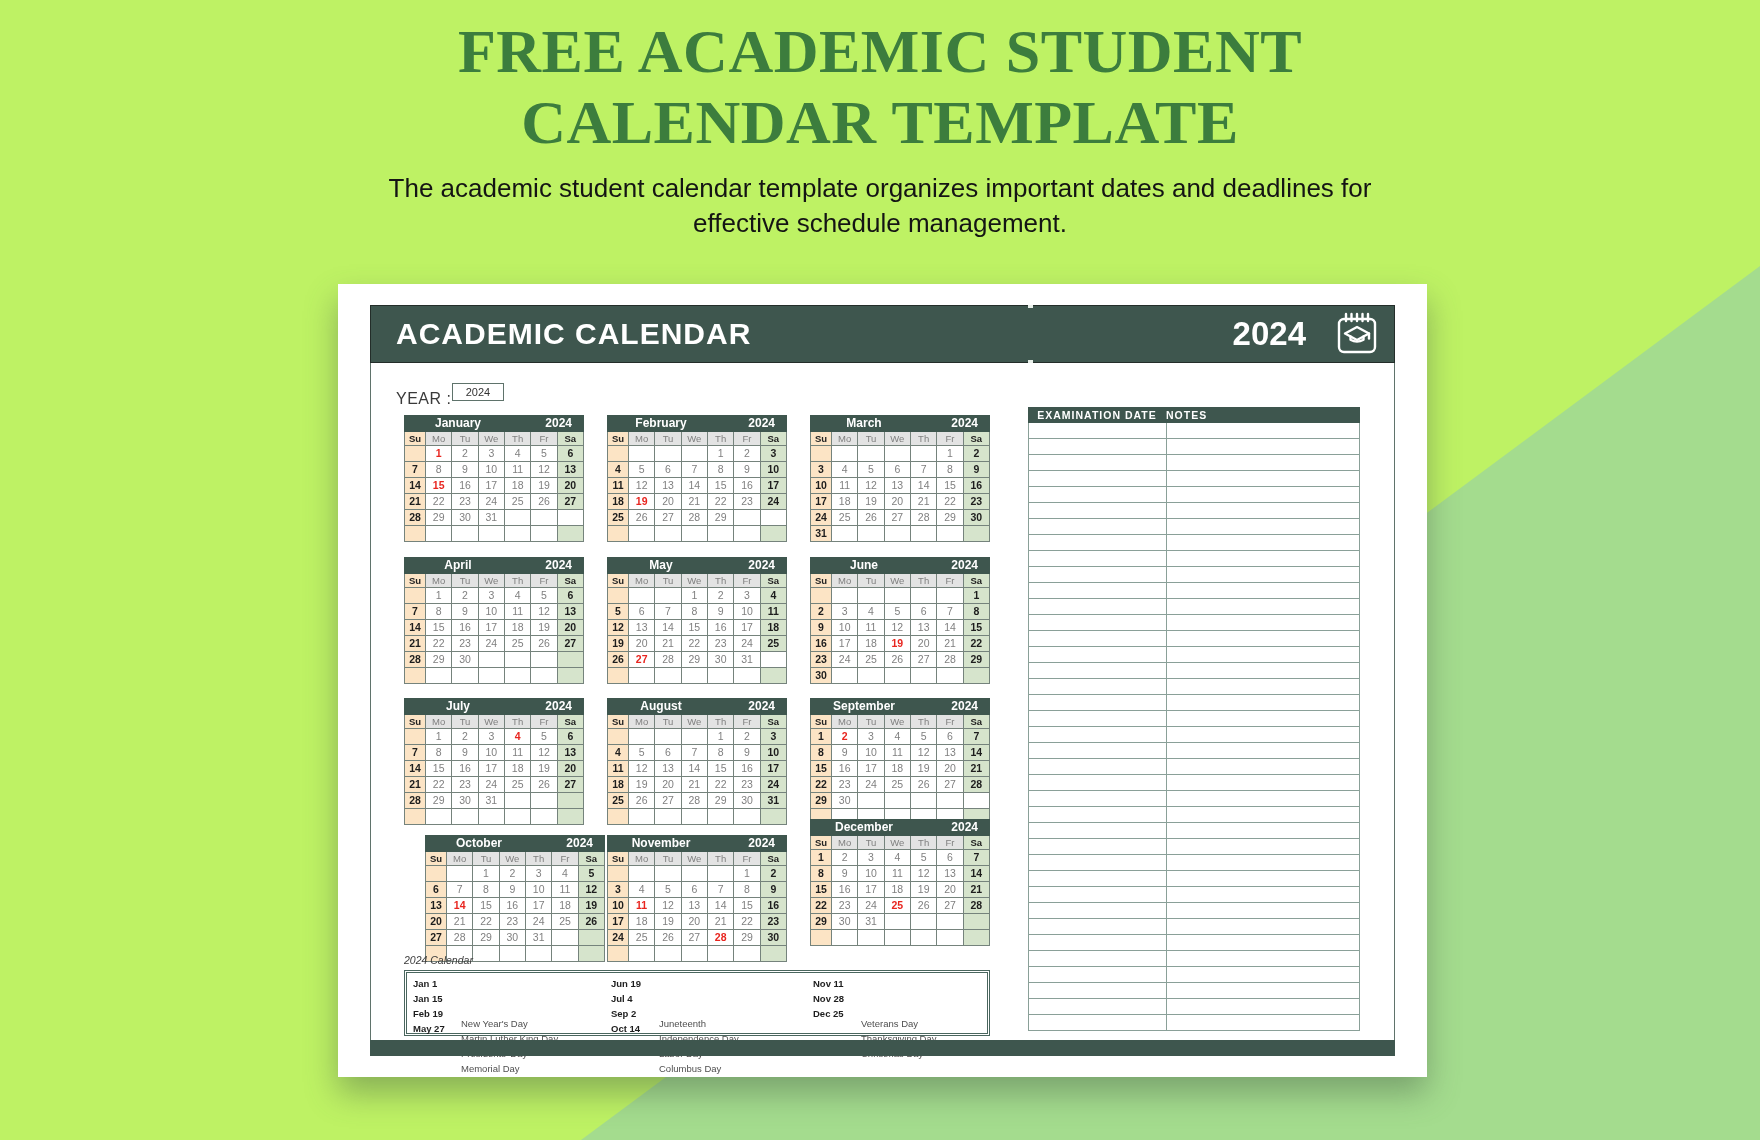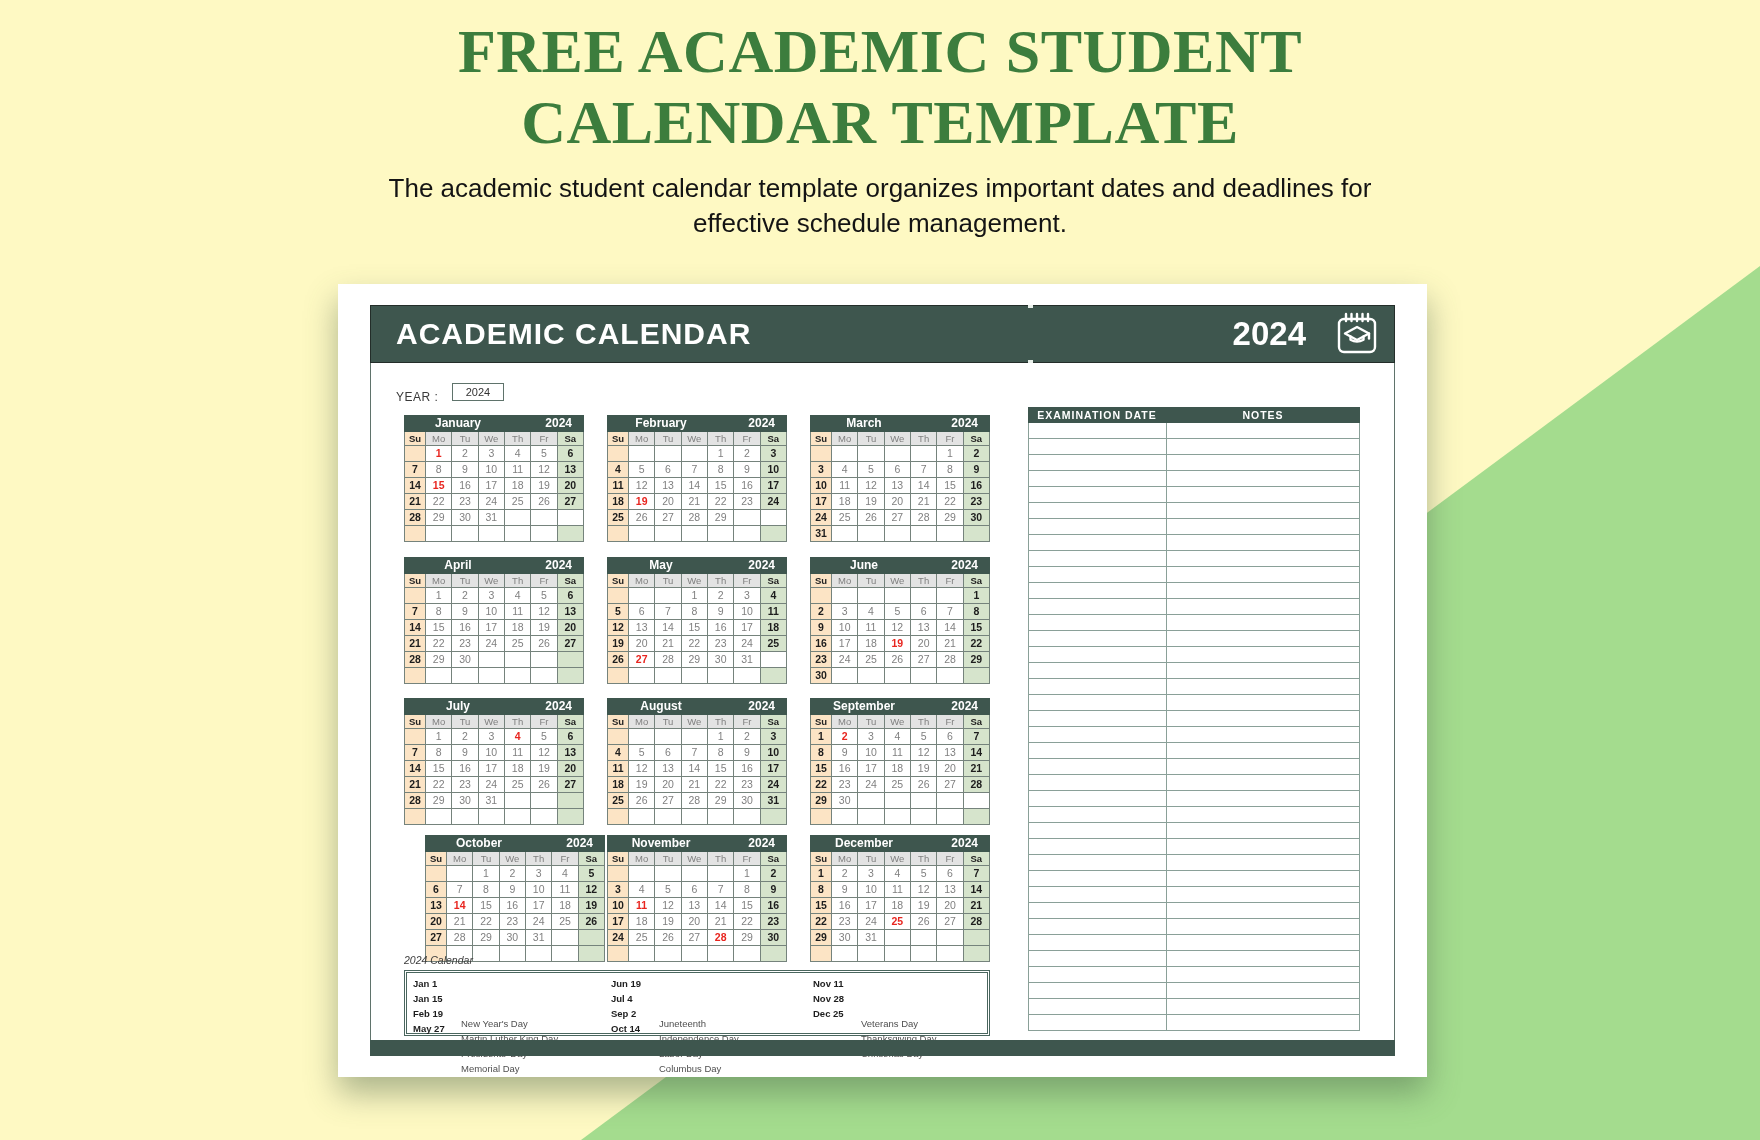--- a/index.html
+++ b/index.html
@@ -1,17 +1,17 @@
 <!DOCTYPE html>
 <html><head>
 <meta charset="utf-8">
 <style>
   html,body{margin:0;padding:0;}
   body{font-family:"Liberation Sans",sans-serif;}
-  .page{position:relative;width:1760px;height:1140px;background:#fef9c3;overflow:hidden;}
+  .page{position:relative;width:1760px;height:1140px;background:#bef264;overflow:hidden;}
   .triangle{position:absolute;inset:0;background:#a4dc8e;
     clip-path:polygon(1760px 266px,1760px 1140px,581px 1140px);}
   
   .hero{position:absolute;left:0;top:16px;width:100%;text-align:center;}
   .hero h1{margin:0;font-family:"Liberation Serif",serif;font-weight:600;
     font-size:62px;line-height:1.14;color:#3c7d3d;letter-spacing:.5px;}
   .hero .sub{margin-top:14px;font-size:26px;line-height:1.35;color:#141414;}
   
   .card{position:absolute;left:338px;top:284px;width:1089px;height:793px;background:#fff;
     box-shadow:0 16px 30px rgba(70,95,70,.45);}
@@ -21,21 +21,21 @@
   .topbar{position:absolute;left:32px;top:21px;width:1025px;height:58px;background:#3e564e;
     box-sizing:border-box;border:1px solid #232d29;padding-left:12px;}
   .topbar .tb-title{position:absolute;left:25px;top:50%;transform:translateY(-50%);
     color:#fff;font-weight:bold;font-size:30px;letter-spacing:1px;}
   .topbar .tb-year{position:absolute;right:88px;top:50%;transform:translateY(-50%);
     color:#fff;font-weight:bold;font-size:33px;}
   .topbar .tb-icon{position:absolute;right:13px;top:50%;transform:translateY(-50%);width:48px;height:48px;}
   .notch{position:absolute;left:657px;width:5px;height:3px;background:#e8efe9;}
   .notch.t{top:-1px}.notch.b{bottom:-1px}
   
-  .year-label{position:absolute;left:58px;top:106px;font-size:12px;color:#3a3a3a;letter-spacing:.5px;}
+  .year-label{position:absolute;left:58px;top:106px;font-size:16px;color:#3a3a3a;letter-spacing:.5px;}
   .year-input{position:absolute;left:114px;top:99px;width:52px;height:18px;border:1px solid #5f736b;
     background:#fff;font-family:"Liberation Sans",sans-serif;font-size:11px;text-align:center;color:#333;
     padding:0;box-sizing:border-box;}
   
   .month{position:absolute;width:180px;}
   .m-head{position:relative;height:17px;background:#3e564e;color:#fff;margin-top:8px;}
   .m-name{position:absolute;left:0;width:60%;text-align:center;top:1px;font-weight:bold;font-size:12px;}
   .m-year{position:absolute;right:12px;top:1px;font-weight:bold;font-size:12px;}
   .m-dow,.m-grid{display:grid;grid-template-columns:20px repeat(6,1fr);gap:1px;background:#75837c;
     border:1px solid #75837c;border-top:none;}
@@ -45,21 +45,21 @@
   .m-grid .cell{height:15px;line-height:15px;text-align:center;font-size:10.5px;background:#fff;color:#7f7f7f;}
   .m-grid .su{background:#fce4c5;}
   .m-grid .sa-green{background:#d6e4cc;}
   .m-grid .bold{color:#1d1d1d;font-weight:bold;}
   .m-grid .red{color:#e8251f;font-weight:bold;}
   
   .exam{position:absolute;left:690px;top:123px;width:332px;}
   .exam-head{display:flex;height:16px;background:#3e564e;color:#fff;font-size:10.5px;font-weight:bold;
     letter-spacing:1px;}
   .exam-head .eh-date{width:138px;text-align:center;line-height:16px;}
-  .exam-head .eh-notes{flex:1;text-align:center;line-height:16px;}
+  .exam-head .eh-notes{flex:1;text-align:left;line-height:16px;}
   .exam-rows{border:1px solid #8aa098;border-top:none;box-sizing:border-box;}
   .exam-row{display:flex;height:15px;border-bottom:1px solid #8aa098;}
   .exam-row:last-child{border-bottom:none;}
   .exam-date{width:137px;border-right:1px solid #8aa098;}
   .exam-note{flex:1;}
   
   .legend-title{position:absolute;left:66px;top:670px;font-size:10.5px;font-style:italic;color:#3c3c3c;}
   .legend-box{position:absolute;left:66px;top:686px;width:586px;height:66px;border:3px double #4a665e;
     box-sizing:border-box;background:#fff;}
   .lg-col{position:absolute;top:3px;}
@@ -757,21 +757,21 @@
             <span class="cell sa-green bold">30</span>
             <span class="cell su"></span>
             <span class="cell"></span>
             <span class="cell"></span>
             <span class="cell"></span>
             <span class="cell"></span>
             <span class="cell"></span>
             <span class="cell sa-green"></span>
           </div>
         </div>
-        <div class="month" style="left: 472px; top: 543px;">
+        <div class="month" style="left: 472px; top: 527px;">
           <div class="m-head">
             <span class="m-name">December</span>
             <span class="m-year">2024</span>
           </div>
           <div class="m-dow">
             <span class="c-su">Su</span>
             <span class="c-wd">Mo</span>
             <span class="c-wd">Tu</span>
             <span class="c-wd">We</span>
             <span class="c-wd">Th</span>

